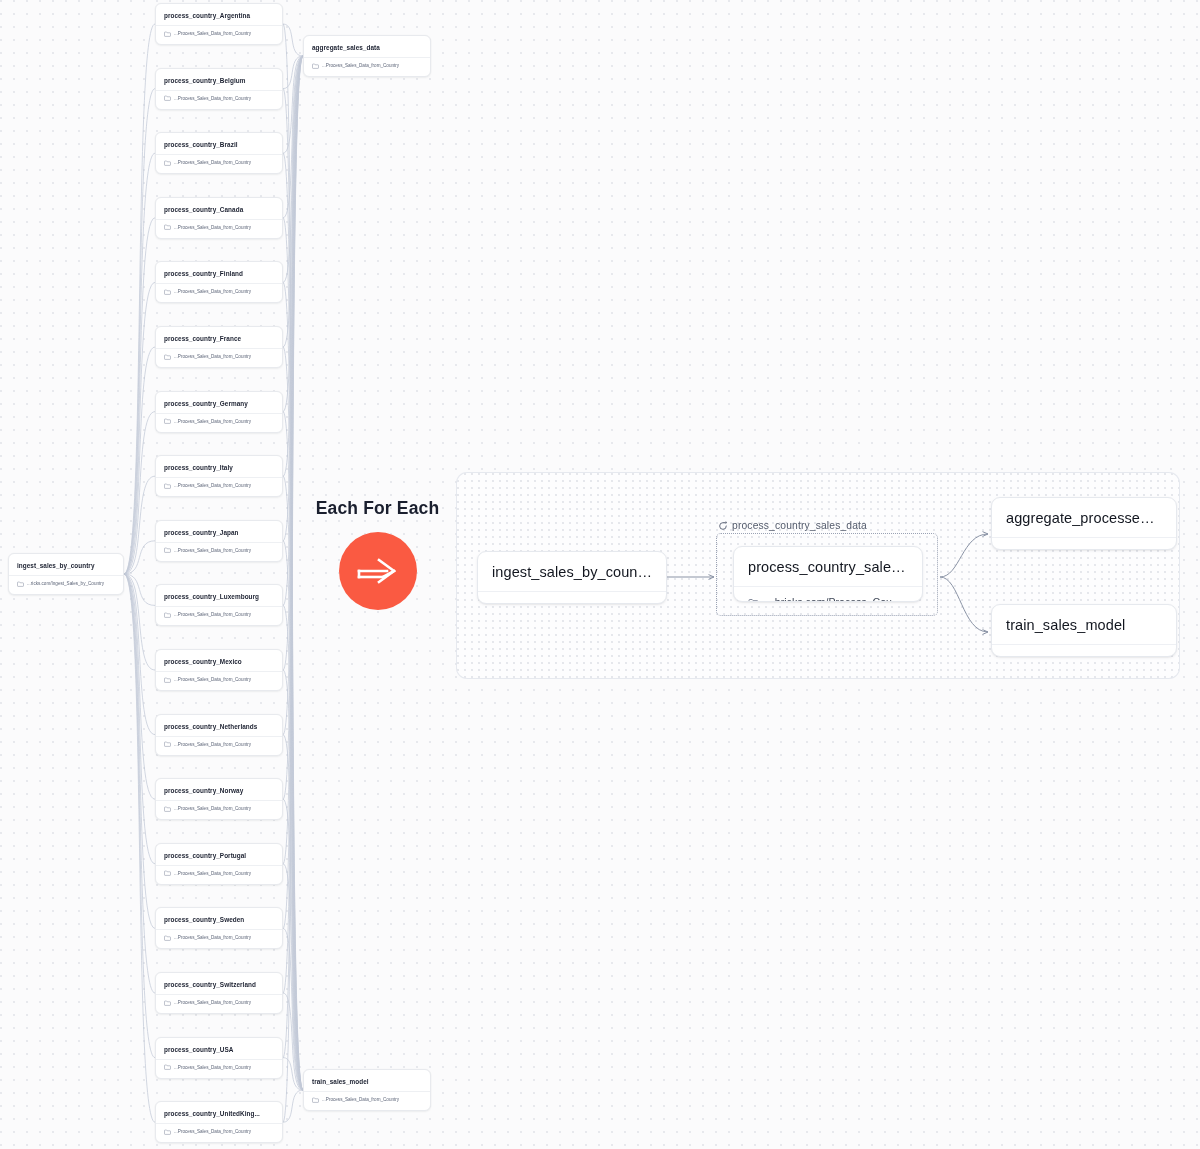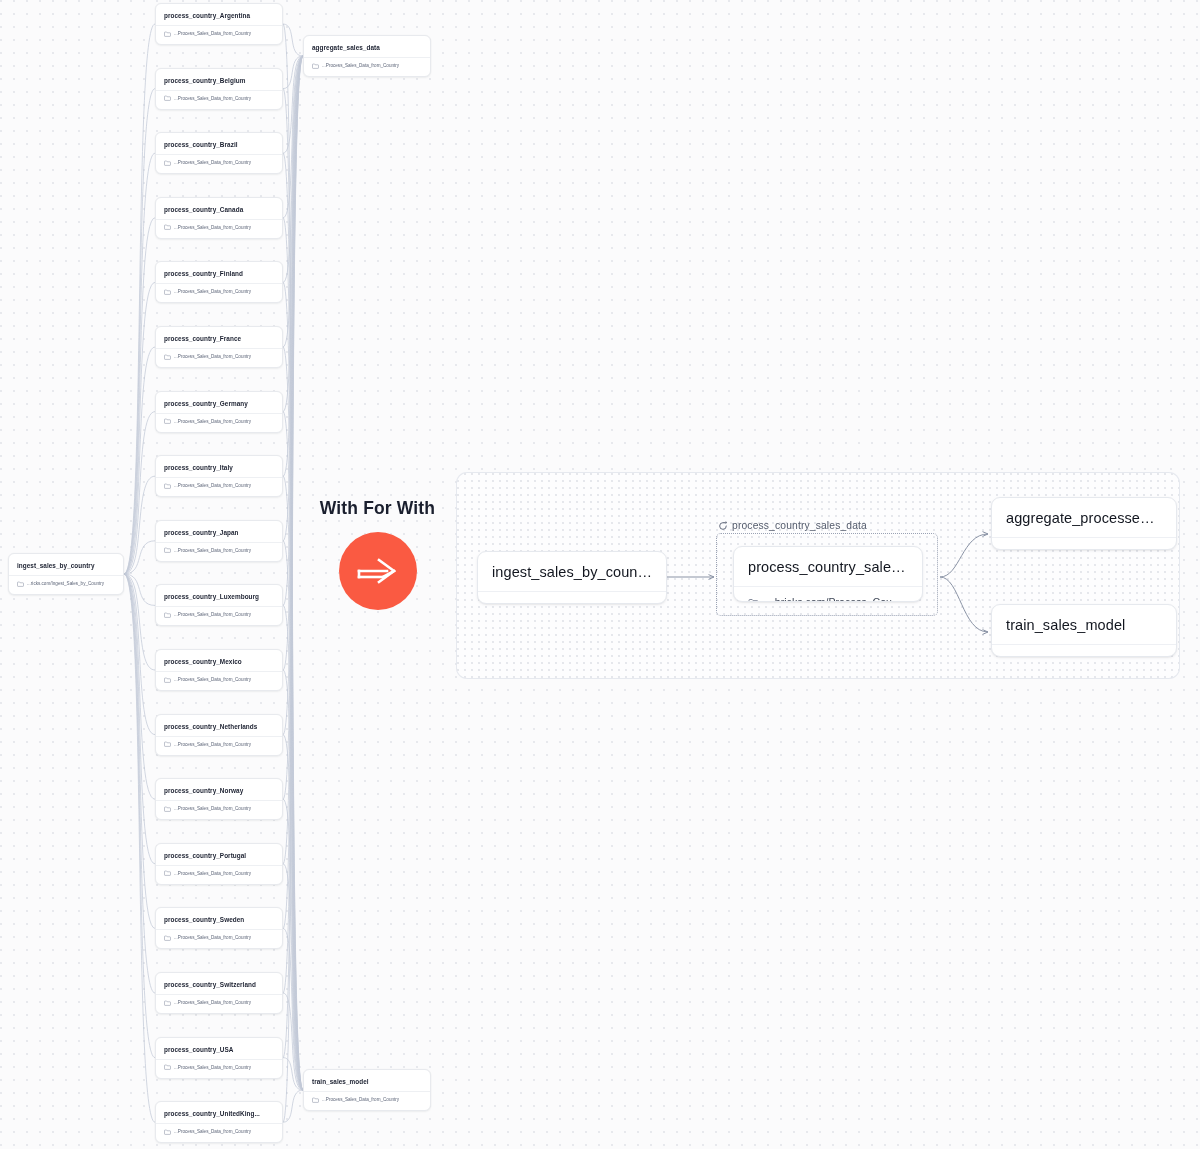--- a/index.html
+++ b/index.html
@@ -457,21 +457,21 @@
       <span class="folder-ico">
         <svg width="7" height="6" viewBox="0 0 14 12">
           <path d="M1 3.2 A1.2 1.2 0 0 1 2.2 2 H5.2 L6.6 3.6 H11.8 A1.2 1.2 0 0 1 13 4.8 V9.6 A1.2 1.2 0 0 1 11.8 10.8 H2.2 A1.2 1.2 0 0 1 1 9.6 Z" fill="none" stroke="#8b93a6" stroke-width="1.1"></path>
         </svg>
       </span>
       <span class="lbl">...Process_Sales_Data_from_Country</span>
     </div>
   </div>
 
   <div id="foreach-block">
-    <div id="foreach-label">With For With</div>
+    <div id="foreach-label">Each For Each</div>
     <div id="foreach-circle">
       <span style="line-height:0;">
         <svg width="50" height="40" viewBox="0 0 50 40">
           <path d="M6 20 H34 M26 9 L41 20 L26 31" fill="none" stroke="#ffffff" stroke-width="2.6" stroke-linecap="square" stroke-linejoin="miter"></path>
           <path d="M6 20 V26" fill="none" stroke="#ffffff" stroke-width="2.6" stroke-linecap="square"></path>
           <path d="M6 26 H30" fill="none" stroke="#ffffff" stroke-width="2.6" stroke-linecap="square"></path>
           <path d="M30 26 L41 20" fill="none" stroke="#ffffff" stroke-width="2.6" stroke-linecap="square"></path>
         </svg>
       </span>
     </div>

